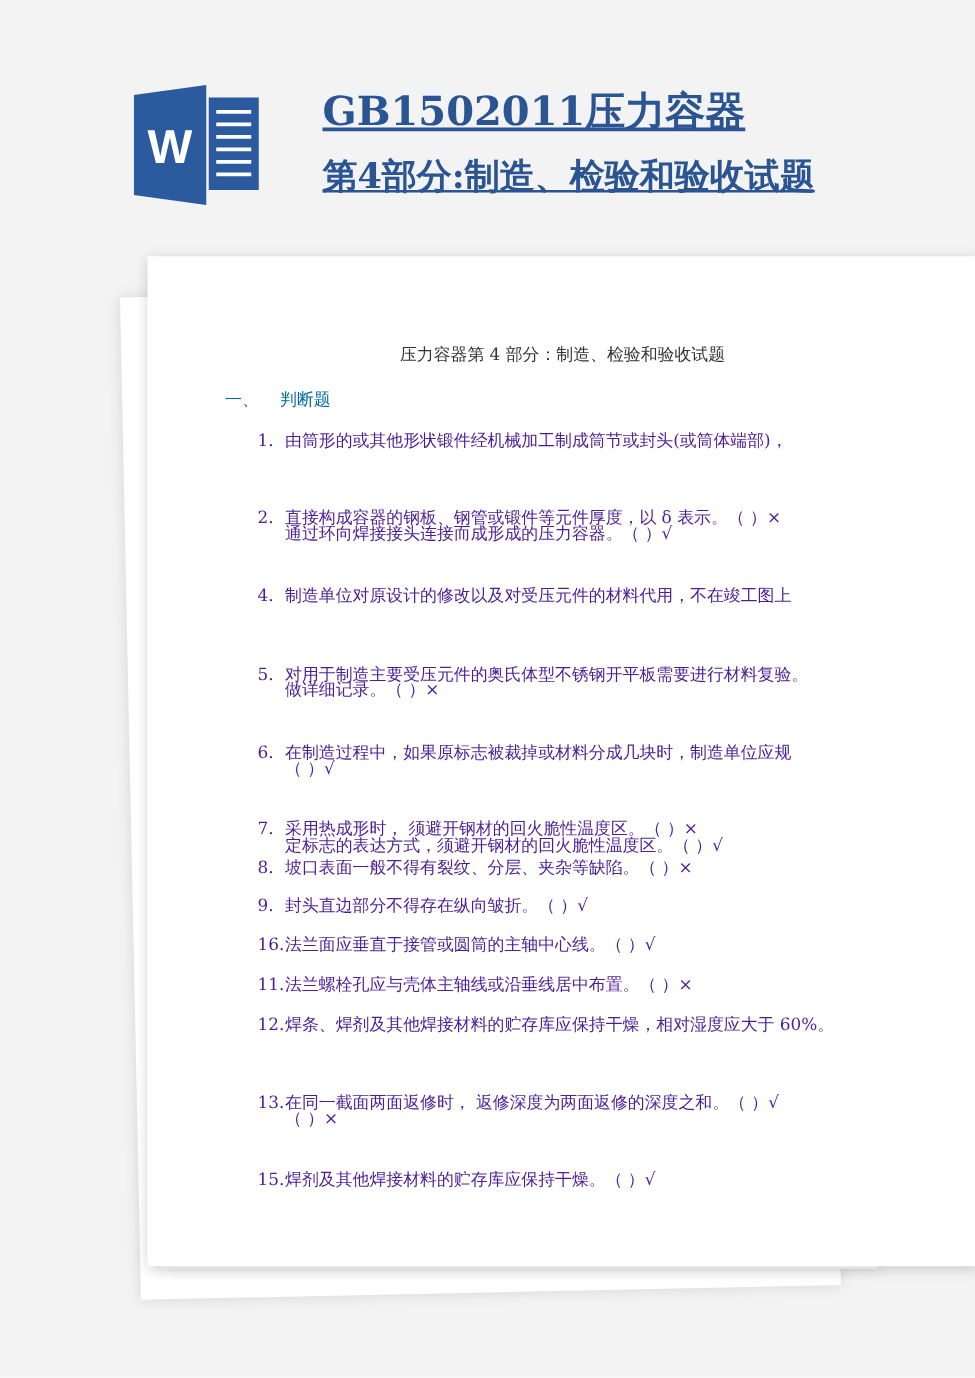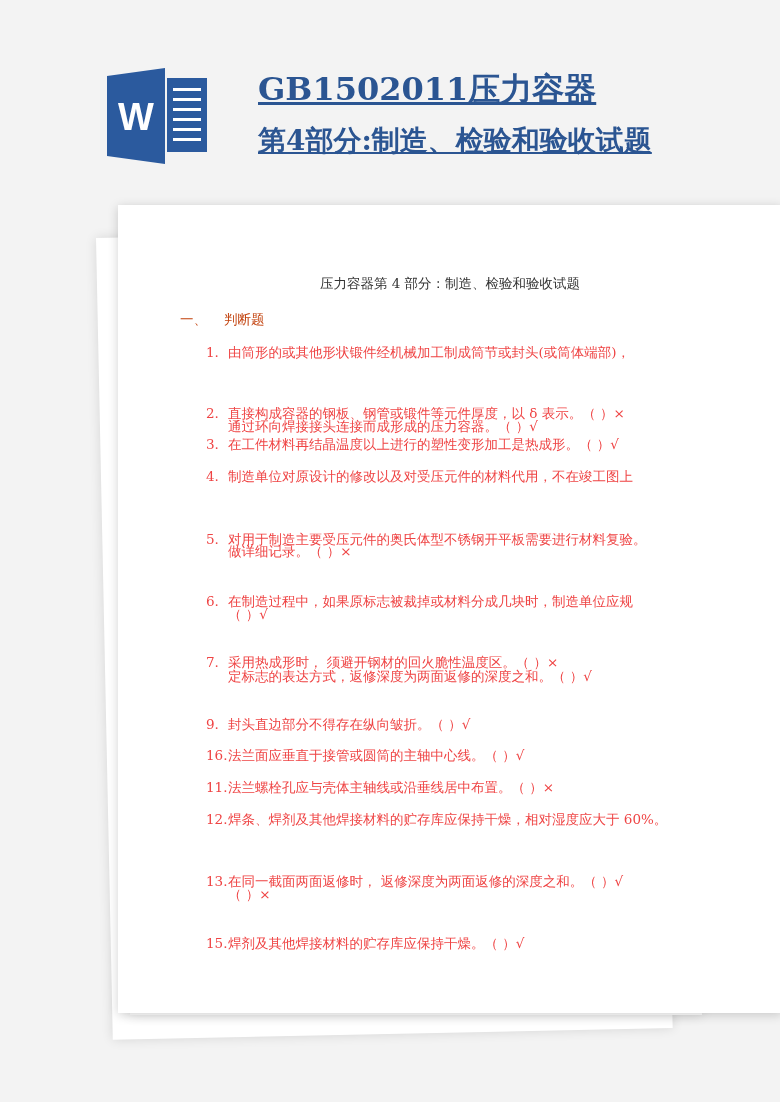--- a/index.html
+++ b/index.html
@@ -25,25 +25,25 @@
   .page-back.b2 { left: 130px; top: 215px; width: 572px; height: 800px; }
   .page {
     position: absolute; left: 118px; top: 205px; width: 664px; height: 808px;
     background: #fff; box-shadow: 0 2px 10px rgba(0,0,0,0.18);
   }
   .doc-title {
     position: absolute; left: 0; right: 0; top: 70px; text-align: center;
     font-size: 13.5px; color: #333;
   }
   .section {
-    position: absolute; left: 62px; top: 106px; font-size: 13.5px; color: #c2410c;
+    position: absolute; left: 62px; top: 106px; font-size: 13.5px; color: #0369a1;
   }
   .section .num { display: inline-block; width: 44px; }
   .q {
-    position: absolute; left: 88px; font-size: 13.5px; color: #ef4444; white-space: nowrap;
+    position: absolute; left: 88px; font-size: 13.5px; color: #4c1d95; white-space: nowrap;
   }
   .q .n { display: inline-block; width: 22px; }
   .q .cont { position: absolute; left: 22px; margin-top: 44px; }
 </style>
 </head>
 <body>
 
 <svg class="word-icon" viewBox="0 0 102 96">
   <rect x="60" y="10" width="40" height="74" fill="#2b5a9e"></rect>
   <g fill="#ffffff">
@@ -70,37 +70,37 @@
     <span class="num">一、</span><span>判断题</span>
   </div>
 
   <div class="q" style="top:139px">
     <span class="n">1.</span><span>由筒形的或其他形状锻件经机械加工制成筒节或封头(或筒体端部)，</span>
     <div class="cont" style="top:30px">通过环向焊接接头连接而成形成的压力容器。（  ）√</div>
   </div>
   <div class="q" style="top:200px">
     <span class="n">2.</span><span>直接构成容器的钢板、钢管或锻件等元件厚度，以 δ 表示。（   ）×</span>
   </div>
-  <div class="q" style="top:231px">
-    <span class="n">3.</span><span>在工件材料再结晶温度以上进行的塑性变形加工是热成形。（  ）√</span>
-  </div>
   <div class="q" style="top:263px">
     <span class="n">4.</span><span>制造单位对原设计的修改以及对受压元件的材料代用，不在竣工图上</span>
     <div class="cont" style="top:31px">做详细记录。（  ）×</div>
   </div>
   <div class="q" style="top:326px">
     <span class="n">5.</span><span>对用于制造主要受压元件的奥氏体型不锈钢开平板需要进行材料复验。</span>
     <div class="cont" style="top:31px">（   ）√</div>
   </div>
   <div class="q" style="top:388px">
     <span class="n">6.</span><span>在制造过程中，如果原标志被裁掉或材料分成几块时，制造单位应规</span>
-    <div class="cont" style="top:31px">定标志的表达方式，返修深度为两面返修的深度之和。（  ）√</div>
+    <div class="cont" style="top:31px">定标志的表达方式，须避开钢材的回火脆性温度区。（  ）√</div>
   </div>
   <div class="q" style="top:449px">
     <span class="n">7.</span><span>采用热成形时， 须避开钢材的回火脆性温度区。（  ）×</span>
+  </div>
+  <div class="q" style="top:480px">
+    <span class="n">8.</span><span>坡口表面一般不得有裂纹、分层、夹杂等缺陷。（  ）×</span>
   </div>
   <div class="q" style="top:511px">
     <span class="n">9.</span><span>封头直边部分不得存在纵向皱折。（  ）√</span>
   </div>
   <div class="q" style="top:542px">
     <span class="n">16.</span><span>法兰面应垂直于接管或圆筒的主轴中心线。（  ）√</span>
   </div>
   <div class="q" style="top:574px">
     <span class="n">11.</span><span>法兰螺栓孔应与壳体主轴线或沿垂线居中布置。（  ）×</span>
   </div>

